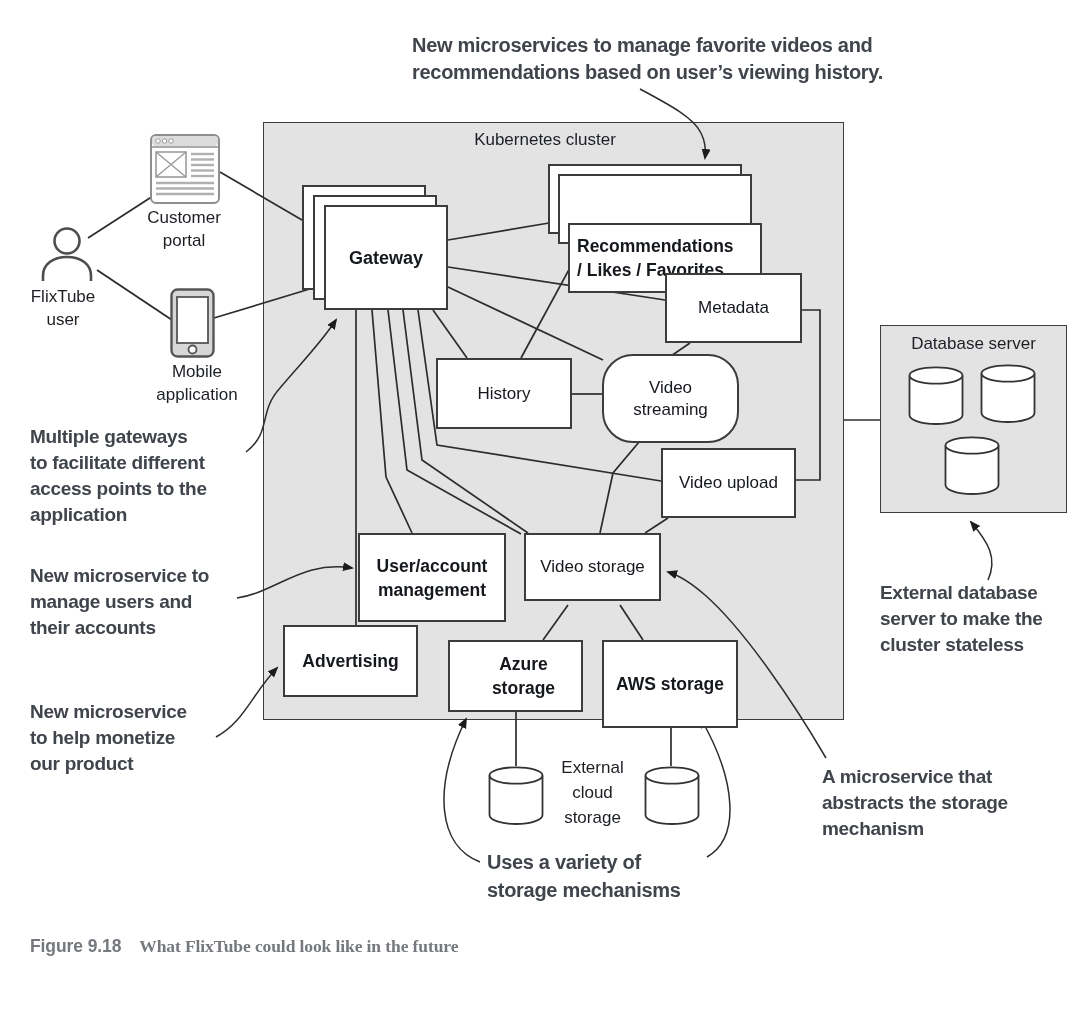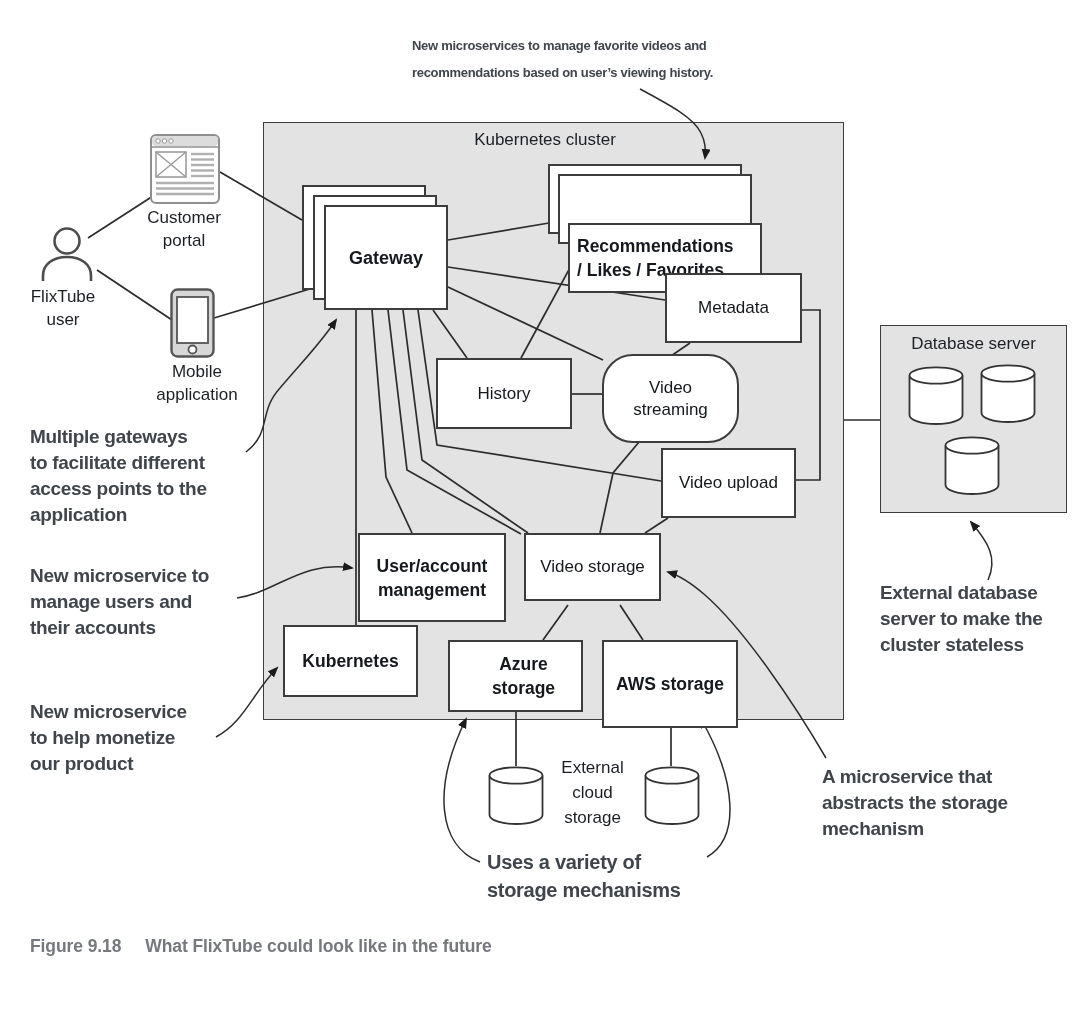--- a/index.html
+++ b/index.html
@@ -19,26 +19,26 @@
   .box.bold{font-weight:bold;font-size:17.5px;}
   .box.stack-back{background:#ffffff;}
   .dlabel{
     position:absolute;text-align:center;font-size:17px;color:#1c1f24;
     white-space:pre-line;line-height:23px;
   }
   .note{
     position:absolute;font-weight:bold;color:#40444b;font-size:19px;line-height:26px;
     white-space:pre-line;letter-spacing:-0.3px;
   }
-  .note.big{font-size:13px;line-height:27px;}
+  .note.big{font-size:20px;line-height:27px;}
   .caption{
     position:absolute;left:30px;top:936px;font-weight:bold;font-size:17.5px;color:#75787c;
     letter-spacing:-0.1px;
   }
-  .caption .cap-text{margin-left:24px;}
+  .caption .cap-text{margin-left:18px;font-family:Liberation Serif, serif;}
   svg.lines{position:absolute;left:0;top:0;}
   .cyl{position:absolute;}
 </style>
 </head>
 <body>
 
 <div class="region" style="left:263px;top:122px;width:581px;height:598px;"></div>
 <div class="region" style="left:880px;top:325px;width:187px;height:188px;"></div>
 
 <svg class="lines" width="1085" height="1018" viewBox="0 0 1085 1018">
@@ -106,21 +106,21 @@
 / Likes / Favorites</div>
 
 <div class="box" style="left:665px;top:273px;width:137px;height:70px;">Metadata</div>
 <div class="box" style="left:436px;top:358px;width:136px;height:71px;">History</div>
 <div class="box" style="left:602px;top:354px;width:137px;height:89px;border-radius:31px;">Video
 streaming</div>
 <div class="box" style="left:661px;top:448px;width:135px;height:70px;">Video upload</div>
 <div class="box bold" style="left:358px;top:533px;width:148px;height:89px;line-height:24px;">User/account
 management</div>
 <div class="box" style="left:524px;top:533px;width:137px;height:68px;text-align:center;">Video storage</div>
-<div class="box bold" style="left:283px;top:625px;width:135px;height:72px;">Kubernetes</div>
+<div class="box bold" style="left:283px;top:625px;width:135px;height:72px;">Advertising</div>
 <div class="box bold" style="left:448px;top:640px;width:135px;height:72px;line-height:24px;padding-left:16px;">Azure
 storage</div>
 <div class="box bold" style="left:602px;top:640px;width:136px;height:88px;">AWS storage</div>
 
 <svg class="cyl" style="left:908px;top:366px;" width="56" height="60" viewBox="0 0 56 60">
   <path d="M1.5,9.5 L1.5,49 A26.5,9 0 0 0 54.5,49 L54.5,9.5" fill="#fff" stroke="#333" stroke-width="1.8"></path>
   <ellipse cx="28" cy="9.5" rx="26.5" ry="8.2" fill="#fff" stroke="#333" stroke-width="1.8"></ellipse>
 </svg>
 <svg class="cyl" style="left:980px;top:364px;" width="56" height="60" viewBox="0 0 56 60">
   <path d="M1.5,9.5 L1.5,49 A26.5,9 0 0 0 54.5,49 L54.5,9.5" fill="#fff" stroke="#333" stroke-width="1.8"></path>

